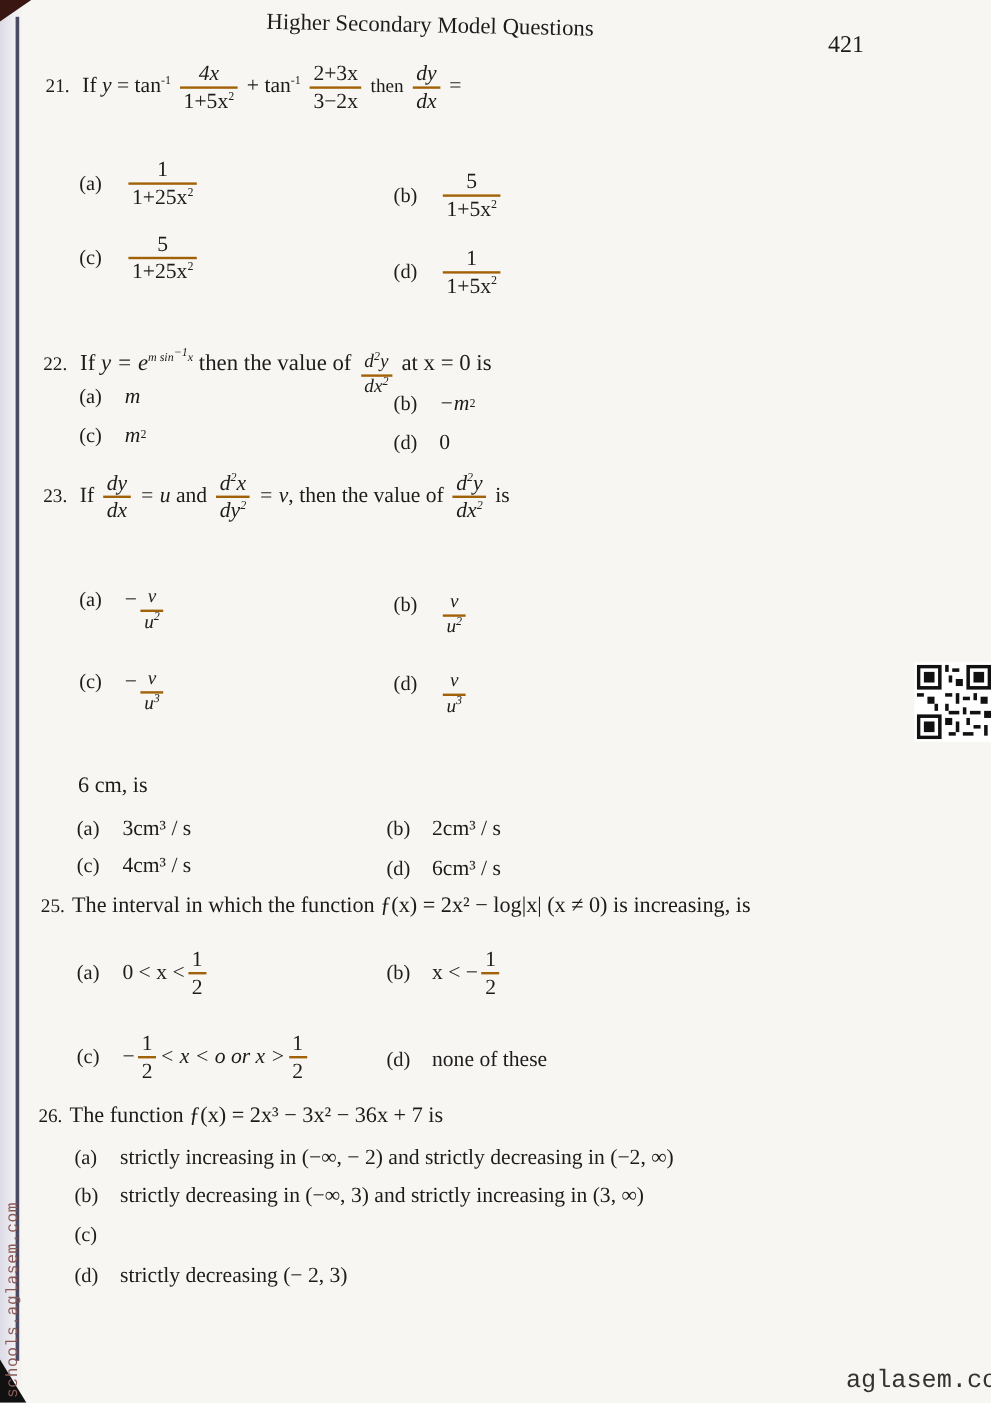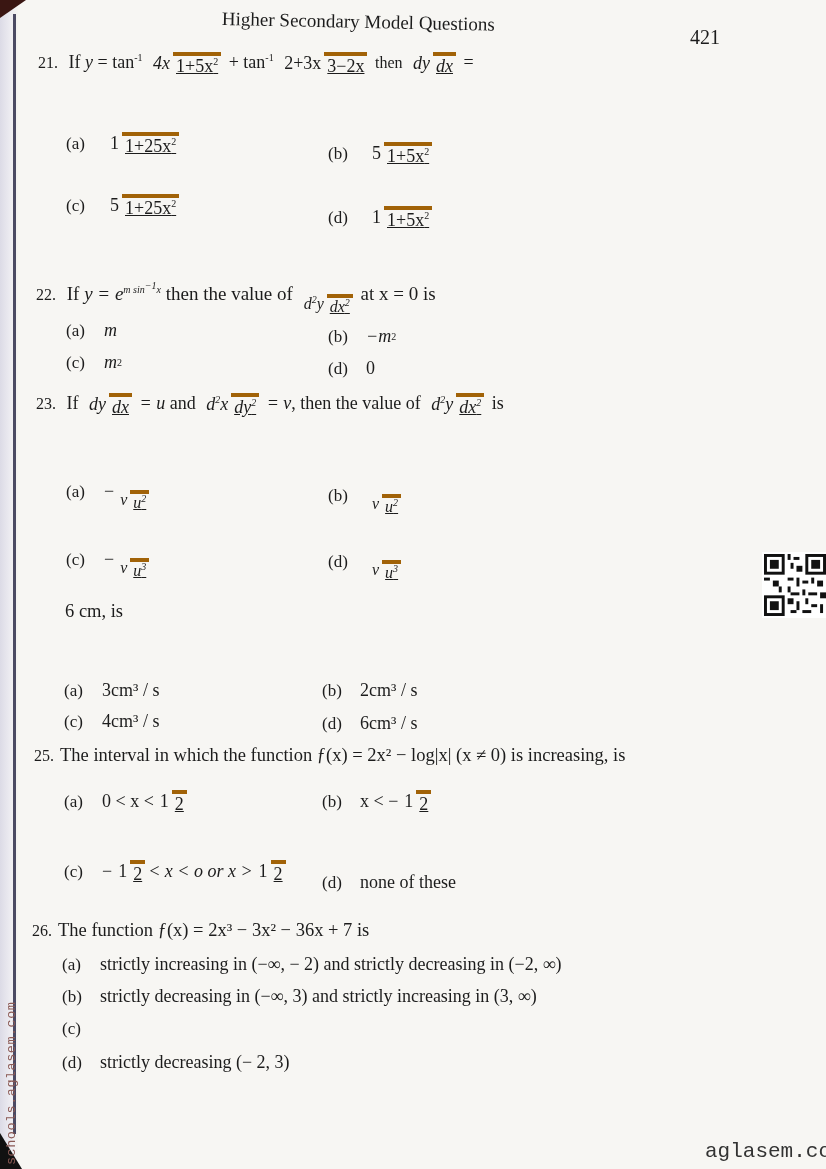--- a/index.html
+++ b/index.html
@@ -42,23 +42,23 @@
   }
   .page-number { position:absolute; left:690px; top:26px; font-size:20px; }
 
   .q { position:absolute; font-size:18px; white-space:nowrap; }
   .qnum { display:inline-block; font-size:16px; margin-right:6px; }
   .opt { position:absolute; font-size:18px; white-space:nowrap; display:flex; align-items:center; }
   .optlabel { display:inline-block; width:38px; font-size:17px; }
   i, .it { font-style:italic; }
   sup { font-size:10px; vertical-align:super; line-height:0; }
 
-  .frac { display:inline-flex; align-items:center; vertical-align:middle; margin:0 3px; line-height:1.05;text-align:right; }
+  .frac { display:inline-flex; flex-direction:column; align-items:center; vertical-align:middle; margin:0 3px; line-height:1.05;text-align:right; }
   .frac .num { padding:0 3px 1px; }
-  .frac .den { border-top:4px solid #a16207; padding:1px 3px 0;text-decoration:underline; }
+  .frac .den { border-top:2px solid #a16207; padding:1px 3px 0; }
   .sm { font-size:16px;margin-top:18px; }
 
   .qr {
     position:absolute; left:762px; top:552px; width:62px; height:62px;
     background:#fff; padding:2px;
   }
   .qr svg { width:62px; height:62px; display:block; }
   .para { position:absolute; font-size:18.5px; line-height:25px; width:680px; }
 </style>
 </head>
@@ -246,21 +246,21 @@
         <rect x="14" y="15" width="1" height="2"></rect>
       <rect x="16" y="17" width="2" height="1"></rect>
         <rect x="19" y="17" width="1" height="3"></rect>
         <rect x="9" y="19" width="2" height="1"></rect>
         <rect x="13" y="19" width="3" height="1"></rect>
     </g>
   </svg>
 </div>
 
 <div class="para" style="left:36px; top:599px;">
-  <div style="padding-left:29px;">6 cm, is</div>
+  <div style="padding-left:29px;margin-top:44px;">6 cm, is</div>
 </div>
 <div class="opt" style="left:64px; top:680px;">
   <span class="optlabel">(a)</span>
     <span>3cm³ / s</span>
 </div>
 <div class="opt" style="left:322px; top:680px;">
   <span class="optlabel">(b)</span>
     <span>2cm³ / s</span>
 </div>
 <div class="opt" style="left:64px; top:711px;">

